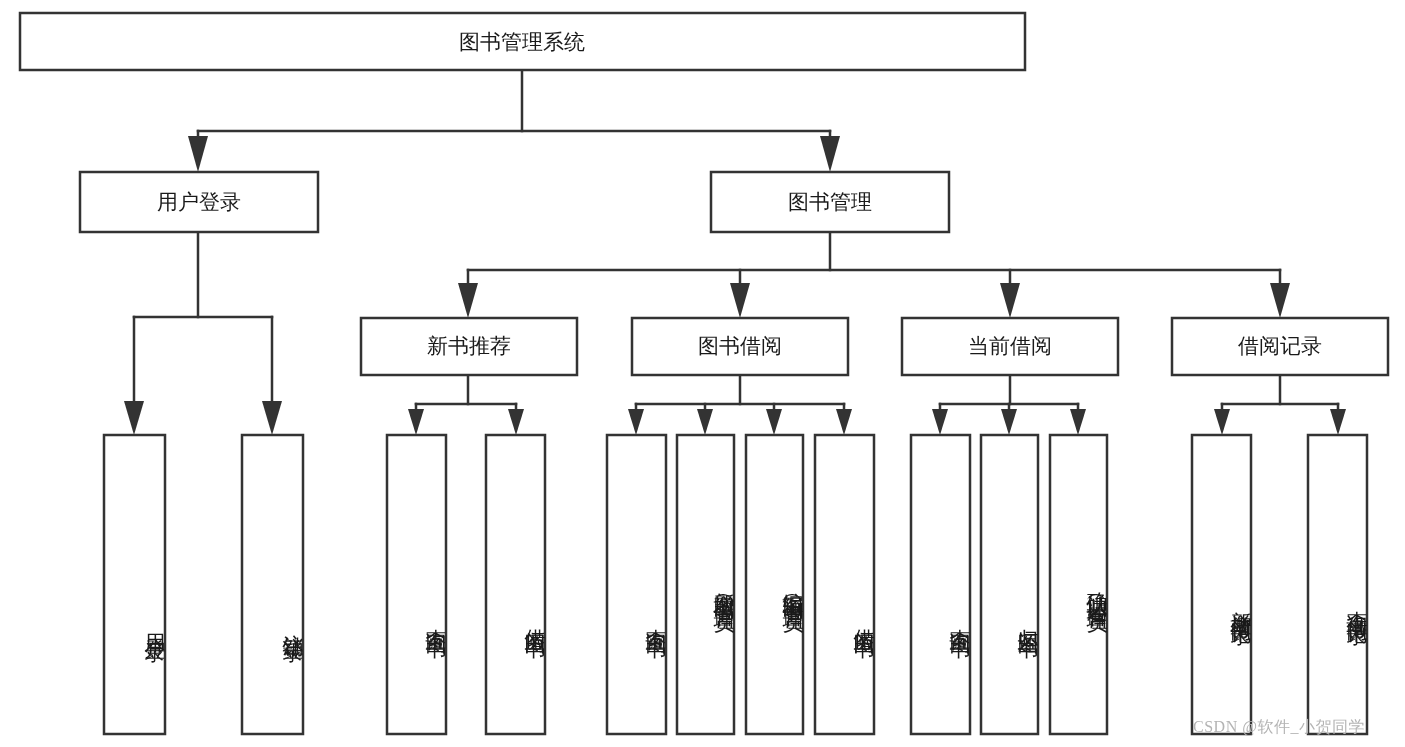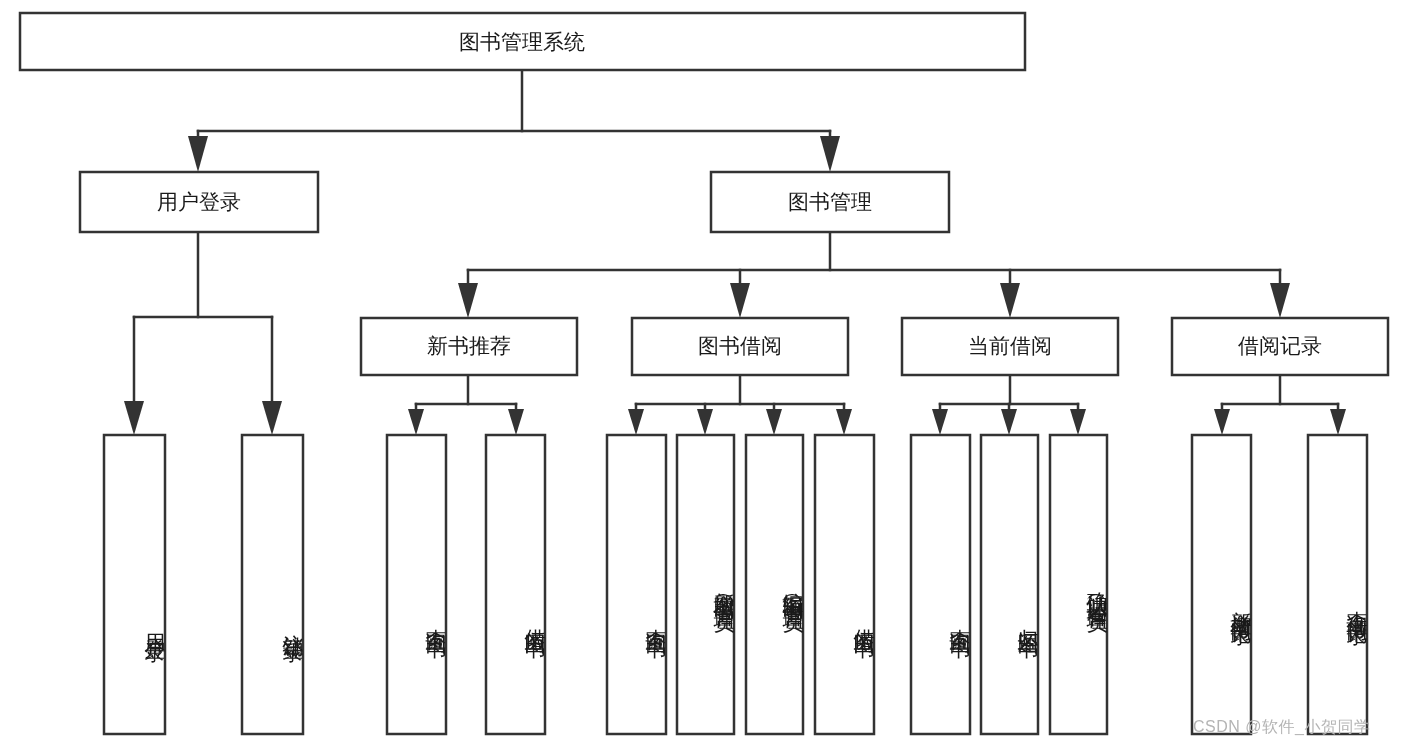--- a/index.html
+++ b/index.html
@@ -59,21 +59,21 @@
     color: #1a1a1a;
     line-height: 1.02;
     letter-spacing: 3px;
     display: flex;
     align-items: flex-start;
     justify-content: center;
     pointer-events: none;
   }
   .watermark {
     position: absolute;
-    font-family: Liberation Sans, sans-serif;
+    font-family: Liberation Serif, serif;
     font-size: 16px;
     color: #b4b4b4;
     white-space: nowrap;
     letter-spacing: 0.5px;
   }
 </style>
 </head>
 <body>
 
 <div id="diagram-root">

